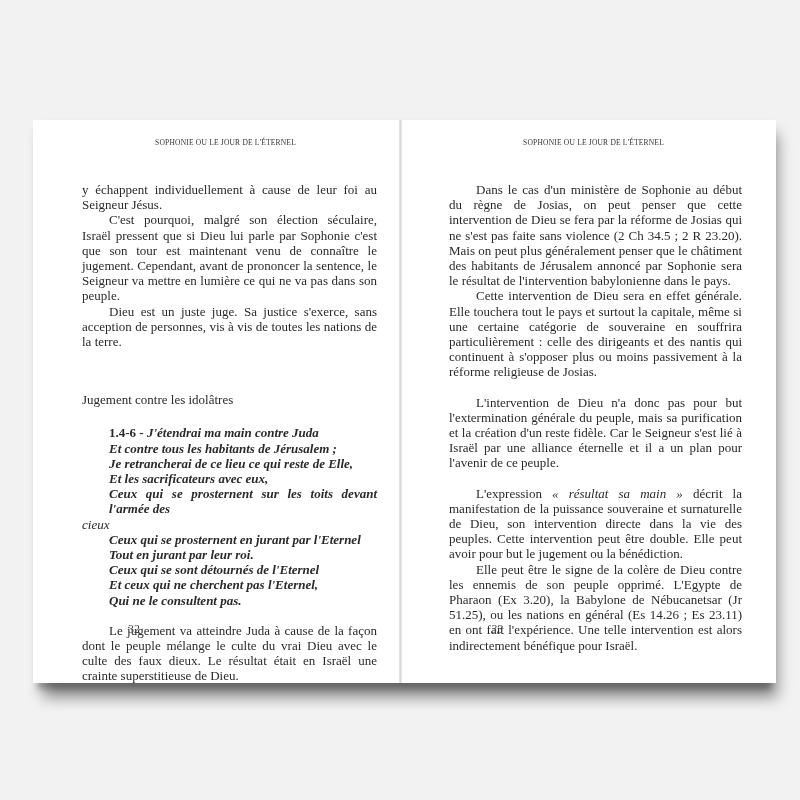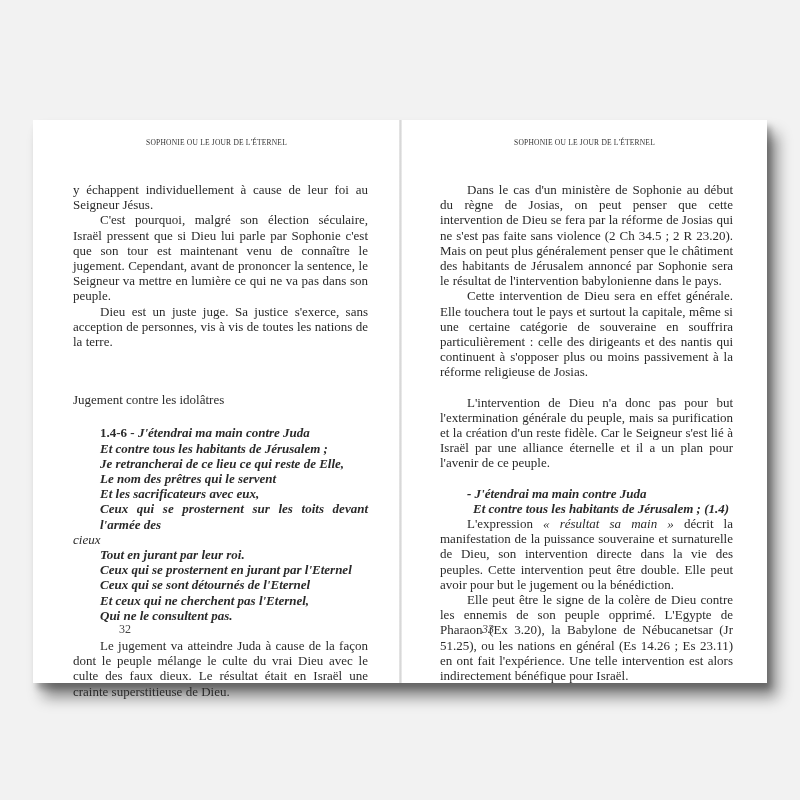--- a/index.html
+++ b/index.html
@@ -9,21 +9,21 @@
     position:relative;
     font-family:"Liberation Serif", "DejaVu Serif", serif;
     color:#222;
   }
   .spread {
     position:absolute; left:33px; top:120px; width:734px; height:563px;
     background:#fff;
     box-shadow: 10px 14px 14px rgba(0,0,0,0.45), 4px 6px 6px rgba(0,0,0,0.25);
   }
   .page {
-    position:absolute; top:0; height:563px; background:#fff;
+    position:absolute; top:0; height:563px; background:#fff;margin-left:9px;
   }
   .page.left { left:0; width:367px; }
   .page.right { left:369px; width:365px; }
   .spine {
     position:absolute; left:366px; top:0; width:3px; height:563px;
     background:linear-gradient(to right,#e8e8e8,#d8d8d8,#efefef);
   }
   .running-head {
     position:absolute; top:18px; left:0; right:0; text-align:center;
     font-size:7.5px; letter-spacing:0.2px; color:#333;
@@ -60,49 +60,44 @@
     <div class="body">
       <p>y échappent individuellement à cause de leur foi au Seigneur Jésus.</p>
       <p class="indent">C'est pourquoi, malgré son élection séculaire, Israël pressent que si Dieu lui parle par Sophonie c'est que son tour est maintenant venu de connaître le jugement. Cependant, avant de prononcer la sentence, le Seigneur va mettre en lumière ce qui ne va pas dans son peuple.</p>
       <p class="indent">Dieu est un juste juge. Sa justice s'exerce, sans acception de personnes, vis à vis de toutes les nations de la terre.</p>
       <div class="gap"></div>
       <p class="heading">Jugement contre les idolâtres</p>
       <div class="verse">
         <div><span style="font-style:normal">1.4-6 - </span><span>J'étendrai ma main contre Juda</span></div>
         <div>Et contre tous les habitants de Jérusalem ;</div>
         <div>Je retrancherai de ce lieu ce qui reste de Elle,</div>
-        <div>Le nom des prêtres qui le servent</div>
         <div>Et les sacrificateurs avec eux,</div>
         <div>Ceux qui se prosternent sur les toits devant l'armée des</div>
         <div class="verse-wrap" style="font-weight:normal">cieux</div>
+        <div>Ceux qui se prosternent en jurant par l'Eternel</div>
         <div>Tout en jurant par leur roi.</div>
-        <div>Ceux qui se prosternent en jurant par l'Eternel</div>
         <div>Ceux qui se sont détournés de l'Eternel</div>
         <div>Et ceux qui ne cherchent pas l'Eternel,</div>
         <div>Qui ne le consultent pas.</div>
       </div>
       <div class="gap"></div>
       <p class="indent">Le jugement va atteindre Juda à cause de la façon dont le peuple mélange le culte du vrai Dieu avec le culte des faux dieux. Le résultat était en Israël une crainte superstitieuse de Dieu.</p>
     </div>
     <div class="page-num">32</div>
   </div>
 
   <div class="spine"></div>
 
   <div class="page right">
     <div class="running-head">Sophonie ou le jour de l'Éternel</div>
     <div class="body">
       <p class="indent">Dans le cas d'un ministère de Sophonie au début du règne de Josias, on peut penser que cette intervention de Dieu se fera par la réforme de Josias qui ne s'est pas faite sans violence (2 Ch 34.5 ; 2 R 23.20). Mais on peut plus généralement penser que le châtiment des habitants de Jérusalem annoncé par Sophonie sera le résultat de l'intervention babylonienne dans le pays.</p>
       <p class="indent">Cette intervention de Dieu sera en effet générale. Elle touchera tout le pays et surtout la capitale, même si une certaine catégorie de souveraine en souffrira particulièrement : celle des dirigeants et des nantis qui continuent à s'opposer plus ou moins passivement à la réforme religieuse de Josias.</p>
       <div class="gap"></div>
       <p class="indent">L'intervention de Dieu n'a donc pas pour but l'extermination générale du peuple, mais sa purification et la création d'un reste fidèle. Car le Seigneur s'est lié à Israël par une alliance éternelle et il a un plan pour l'avenir de ce peuple.</p>
       <div class="gap"></div>
-      <div class="verse">
-        <div>- J'étendrai ma main contre Juda</div>
-        <div style="padding-left:6px">Et contre tous les habitants de Jérusalem ; (1.4)</div>
-      </div>
       <p class="indent"><span>L'expression </span><span class="quote-inline">« résultat sa main »</span><span> décrit la manifestation de la puissance souveraine et surnaturelle de Dieu, son intervention directe dans la vie des peuples. Cette intervention peut être double. Elle peut avoir pour but le jugement ou la bénédiction.</span></p>
       <p class="indent">Elle peut être le signe de la colère de Dieu contre les ennemis de son peuple opprimé. L'Egypte de Pharaon (Ex 3.20), la Babylone de Nébucanetsar (Jr 51.25), ou les nations en général (Es 14.26 ; Es 23.11) en ont fait l'expérience. Une telle intervention est alors indirectement bénéfique pour Israël.</p>
     </div>
     <div class="page-num">33</div>
   </div>
 
 </div>
 
 </body></html>

